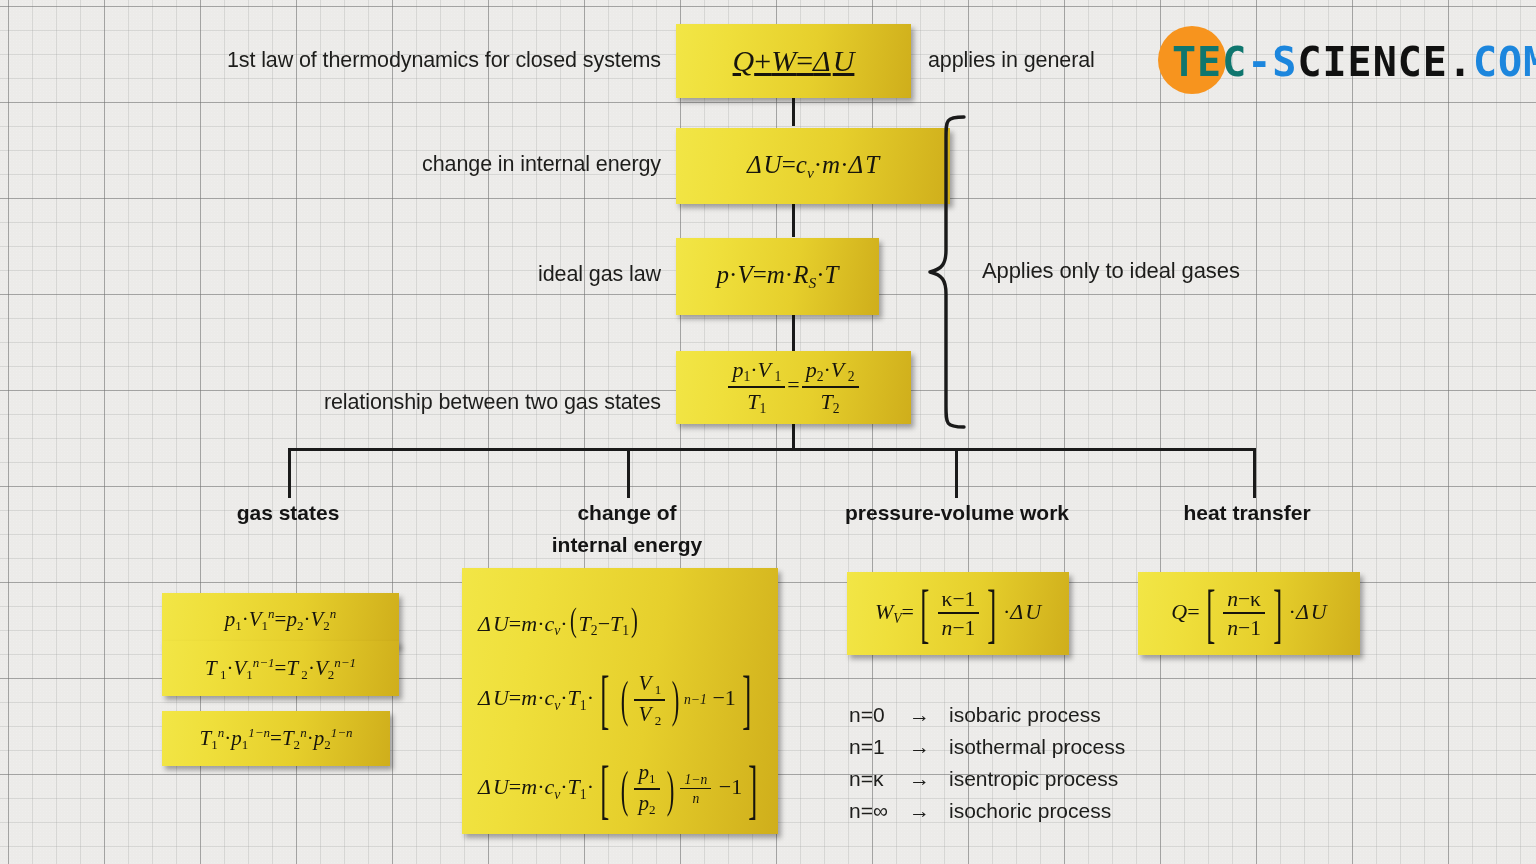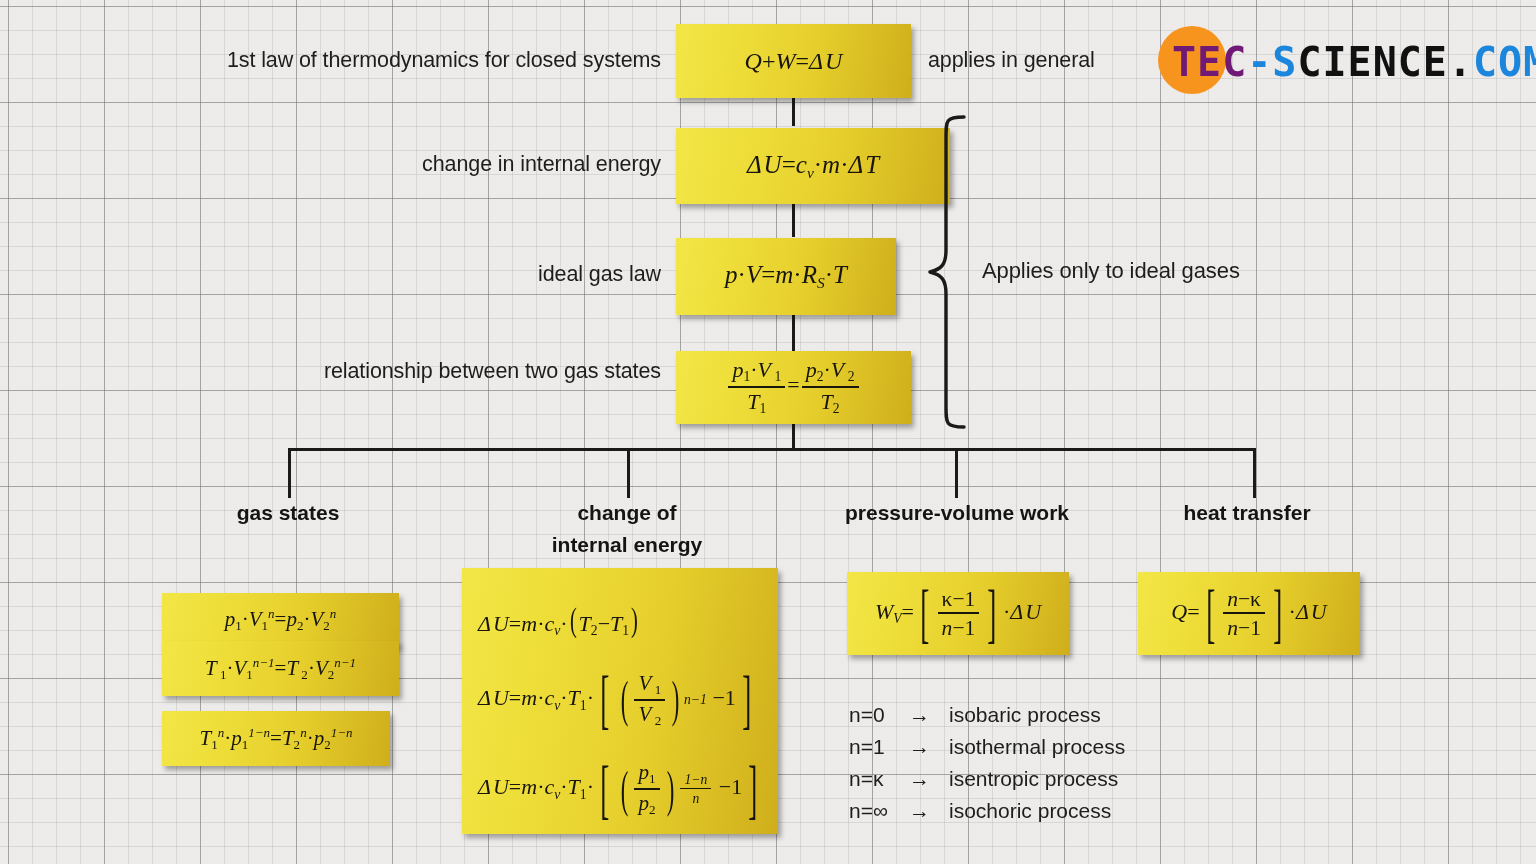--- a/index.html
+++ b/index.html
@@ -89,39 +89,39 @@
 </style>
 </head>
 <body>
 
 <div id="canvas"></div>
 <div id="noise"></div>
 
 <div class="lbl r" style="left:661px;top:48px;">1st law of thermodynamics for closed systems</div>
 <div class="lbl r" style="left:661px;top:152px;">change in internal energy</div>
 <div class="lbl r" style="left:661px;top:262px;">ideal gas law</div>
-<div class="lbl r" style="left:661px;top:359px;">relationship between two gas states</div>
+<div class="lbl r" style="left:661px;top:390px;">relationship between two gas states</div>
 
 <div class="lbl" style="left:928px;top:48px;">applies in general</div>
 <div class="lbl" style="left:982px;top:258px;font-size:22px;">Applies only to ideal gases</div>
 
 <div class="vline" style="left:792px;top:97px;height:29px;"></div>
 <div class="vline" style="left:792px;top:203px;height:34px;"></div>
 <div class="vline" style="left:792px;top:315px;height:36px;"></div>
 <div class="vline" style="left:792px;top:423px;height:27px;"></div>
 
 <div class="fbox" style="left:676px;top:24px;width:235px;height:74px;">
-  <span class="math" style="font-size:24px;">Q<span class="op">+</span>W<span class="op">=</span>Δ<span style="display:inline-block;width:2px"></span>U</span>
+  <span class="math" style="font-size:30px;text-decoration:underline;">Q<span class="op">+</span>W<span class="op">=</span>Δ<span style="display:inline-block;width:2px"></span>U</span>
 </div>
 
 <div class="fbox" style="left:676px;top:128px;width:274px;height:76px;">
   <span class="math" style="font-size:25px;">Δ<span style="display:inline-block;width:2px"></span>U<span class="op">=</span>c<sub><i>v</i></sub><span class="op">·</span>m<span class="op">·</span>Δ<span style="display:inline-block;width:2px"></span>T</span>
 </div>
 
-<div class="fbox" style="left:676px;top:238px;width:220px;height:77px;">
+<div class="fbox" style="left:676px;top:238px;width:203px;height:77px;">
   <span class="math" style="font-size:25px;">p<span class="op">·</span>V<span class="op">=</span>m<span class="op">·</span>R<sub><i>S</i></sub><span class="op">·</span>T</span>
 </div>
 
 <div class="fbox" style="left:676px;top:351px;width:235px;height:73px;">
   <span class="math" style="font-size:22px;">
     <span class="frac">
         <span class="num">p<sub>1</sub><span class="op">·</span>V<sub>&nbsp;1</sub></span>
         <span class="den">T<sub>1</sub></span>
       </span><span class="op">=</span><span class="frac">
         <span class="num">p<sub>2</sub><span class="op">·</span>V<sub>&nbsp;2</sub></span>
@@ -238,15 +238,15 @@
 
     <span>n=∞</span>
     <span>→</span>
     <span style="padding-left:10px">isochoric process</span>
   </div>
 </div>
 
 <div id="logo" style="left:1150px;top:20px;width:380px;height:80px;">
   <div class="logo-dot" style="left:8px;top:6px;width:68px;height:68px;"></div>
   <div class="logo-text" style="left:22px;top:22px;font-size:40px;line-height:40px;">
-    <span style="color:#701a75;">TEC</span><span style="color:#1C86DD;">-S</span><span style="color:#111111;">CIENCE.</span><span style="color:#1C86DD;">COM</span>
+    <span style="color:#0f766e;">TEC</span><span style="color:#1C86DD;">-S</span><span style="color:#111111;">CIENCE.</span><span style="color:#1C86DD;">COM</span>
   </div>
 </div>
 
 </body></html>

